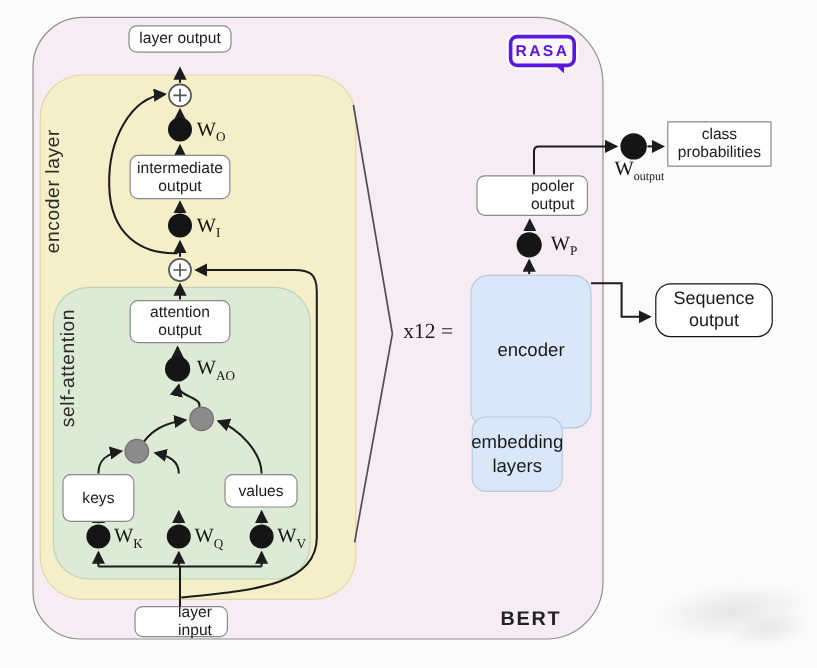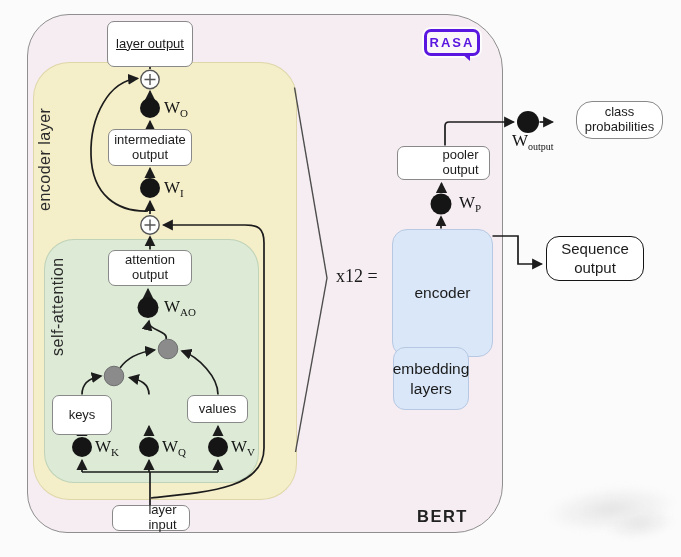--- a/index.html
+++ b/index.html
@@ -176,28 +176,28 @@
       <circle cx="441" cy="204" r="10.5"></circle>
       <circle cx="528" cy="122" r="11"></circle>
     </g>
 
     <g fill="#8b8b8b" stroke="#6f6f6f" stroke-width="1">
       <circle cx="168" cy="349" r="9.8"></circle>
       <circle cx="114" cy="376" r="9.8"></circle>
     </g>
   </svg>
 
-  <div class="nbox" style="left:107px;top:21px;width:86px;height:46px;text-decoration:underline;">layer output</div>
+  <div class="nbox" style="left:107px;top:21px;width:86px;height:23px;">layer output</div>
   <div class="nbox" style="left:108px;top:129px;width:84px;height:37px;">intermediate output</div>
   <div class="nbox" style="left:108px;top:250px;width:84px;height:36px;">attention output</div>
   <div class="nbox" style="left:52px;top:395px;width:60px;height:40px;">keys</div>
   <div class="nbox" style="left:187px;top:395px;width:61px;height:28px;">values</div>
   <div class="nbox" style="left:112px;top:505px;width:78px;height:26px;padding-left:25px;">layer input</div>
   <div class="nbox" style="left:397px;top:146px;width:93px;height:34px;padding-left:36px;">pooler output</div>
-  <div class="nbox" style="left:576px;top:101px;width:87px;height:38px;border-radius:16px;">class probabilities</div>
+  <div class="nbox" style="left:556px;top:101px;width:87px;height:38px;border-radius:1px;">class probabilities</div>
 
   <div class="bluebox" style="left:392px;top:229px;width:101px;height:128px;">encoder</div>
   <div class="bluebox" style="left:393px;top:347px;width:76px;height:63px;border-radius:12px;">embedding layers</div>
 
   <div class="seqbox" style="left:546px;top:236px;width:98px;height:45px;">Sequence output</div>
 
   <div class="wlabel" style="left:164px;top:98px;">
     <span>W</span><sub>O</sub>
   </div>
   <div class="wlabel" style="left:164px;top:178px;">

